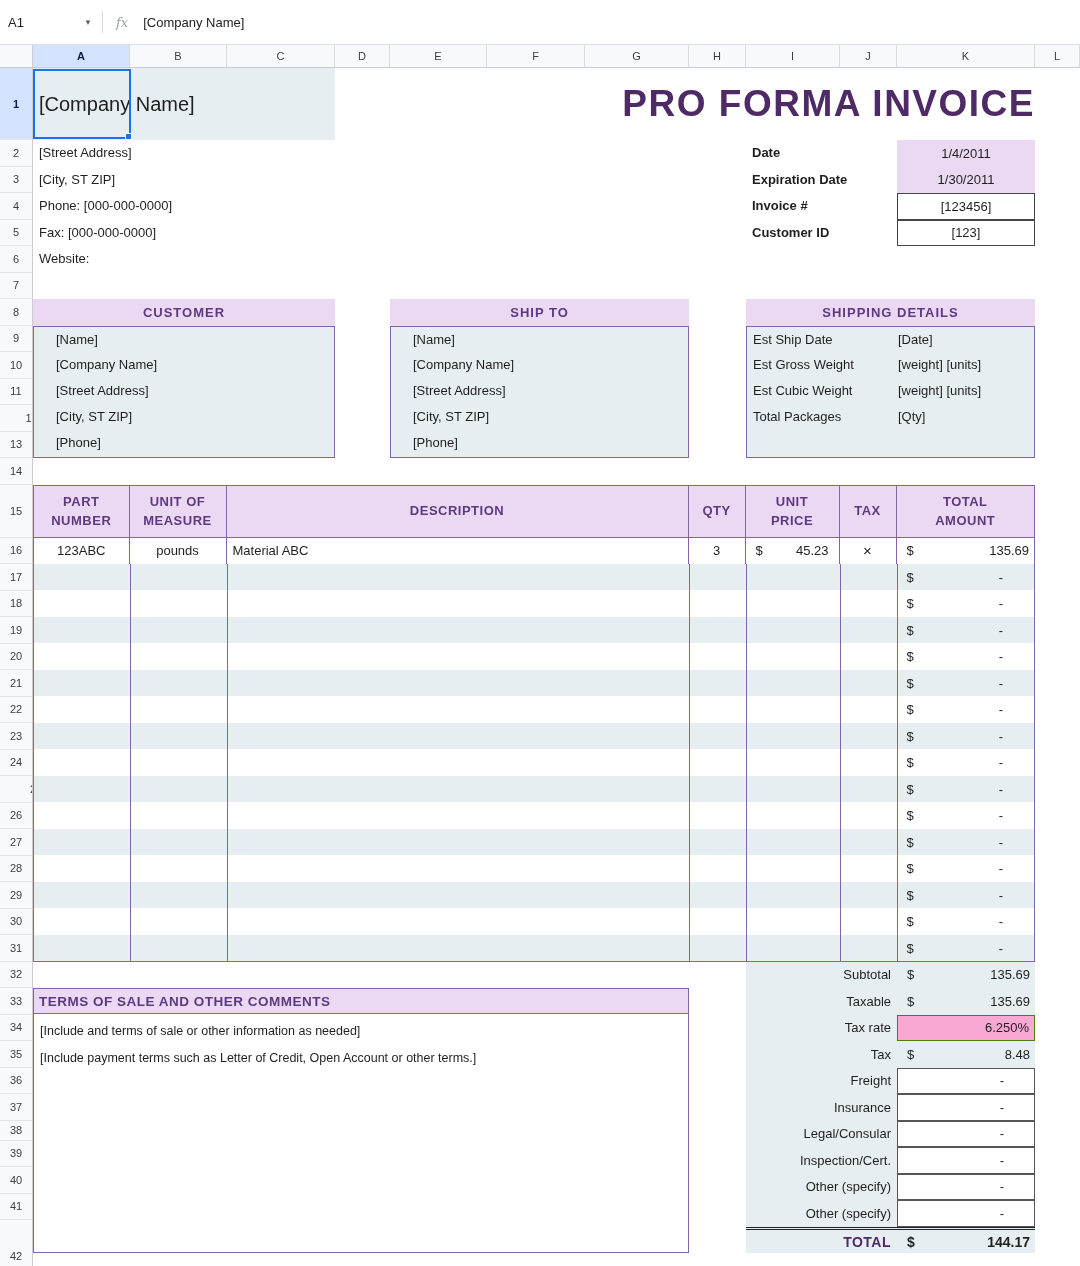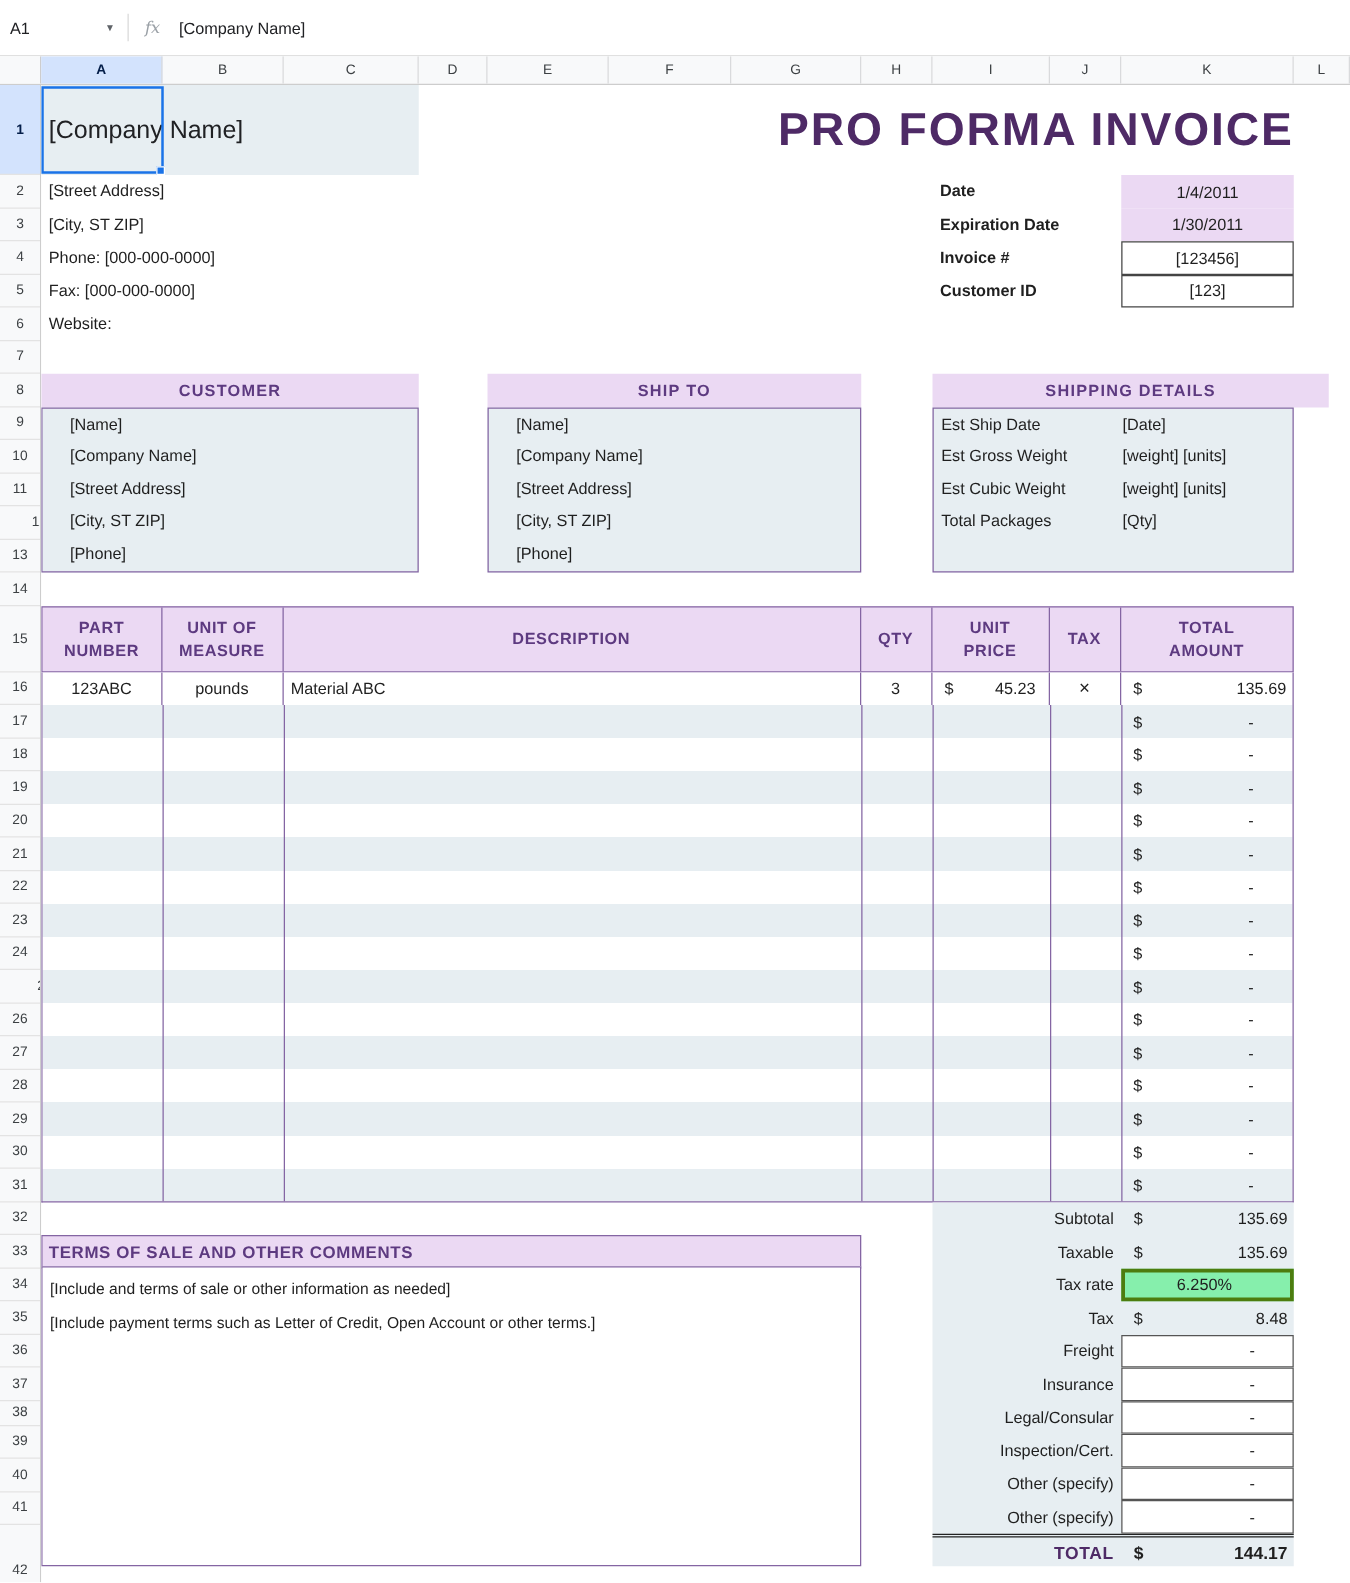--- a/index.html
+++ b/index.html
@@ -43,21 +43,21 @@
   .addr div{height:26.5px;line-height:26.5px}
   .metal{left:719px;top:72px;font-size:13px;font-weight:bold}
   .metal div{height:26.5px;line-height:26.5px}
   .metav{left:864px;top:72px;width:138px;font-size:13px}
   .metav .cell{height:26.5px;display:flex;align-items:center;justify-content:center}
   .metav .lav{background:var(--lav)}
   .metav .boxed{border:1px solid #444;background:#fff}
 
   
   .sechdr{top:231px;height:26.5px;background:var(--lav);display:flex;align-items:center;justify-content:center;font-weight:bold;color:var(--pt);font-size:13px;letter-spacing:1px}
-  #sec-c{left:0;width:302px}#sec-s{left:357px;width:299px}#sec-d{left:713px;width:317px}
+  #sec-c{left:0;width:302px}#sec-s{left:357px;width:299px}#sec-d{left:713px;width:289px}
   .infobox{top:257.5px;height:132.5px;background:var(--cg);border:1.5px solid var(--pb);font-size:13px}
   #box-c{left:0;width:302px}#box-s{left:357px;width:299px}#box-d{left:713px;width:289px}
   .infobox .ln{height:25.9px;line-height:25.9px;padding-left:22px;white-space:nowrap}
   .infobox .drow{height:25.9px;line-height:25.9px;display:flex;padding-left:6px;white-space:nowrap}
   .drow .dl{flex:0 0 145px}
   .drow .dv{flex:1}
 
   
   .thead{left:0;top:416.5px;width:1002px;height:53px;background:var(--lav);border:1.5px solid var(--pb);display:flex}
   .thead .c{display:flex;align-items:center;justify-content:center;text-align:center;font-weight:bold;color:var(--pt);font-size:13px;letter-spacing:.5px;white-space:pre-line;line-height:1.5;border-right:1.5px solid var(--pb)}
@@ -79,21 +79,21 @@
   .krow{height:26.5px;display:flex;align-items:center;justify-content:space-between;padding:0 30px 0 10px;font-size:13px}
 
   
   .sumbg{left:713px;top:893.5px;width:289px;height:291.5px;background:var(--cg)}
   .sum{left:713px;top:893.5px;width:289px;font-size:13px}
   .srow{height:26.5px;display:flex;align-items:center}
   .slab{flex:0 0 151px;text-align:right;padding-right:6px;white-space:nowrap}
   .sval{flex:1;height:26.5px;display:flex;align-items:center}
   .sval.plain{justify-content:space-between;padding:0 5px 0 10px}
   .sval.boxd{border:1px solid #555;background:#fff;justify-content:flex-end;padding-right:30px}
-  .sval.boxn{border:3px solid #4d7c0f;background:#86efac;justify-content:center;padding-right:5px}
+  .sval.boxn{border:1px solid #4d7c0f;background:#f9a8d4;justify-content:flex-end;padding-right:5px}
   .srow.total{border-top:3px double #222;font-weight:bold;height:27px}
   .srow.total .slab{color:var(--pd);font-size:14px;letter-spacing:.5px}
   .srow.total .sval{font-size:14px;justify-content:space-between;padding:0 5px 0 10px}
 
   
   .thdr{left:0;top:920px;width:656px;height:26.5px;background:var(--lav);border:1.5px solid var(--pb);display:flex;align-items:center;padding-left:5px;font-weight:bold;color:var(--pt);font-size:13.5px;letter-spacing:.5px}
   .tbox{left:0;top:945px;width:656px;height:240px;background:#fff;border:1.5px solid var(--pb);padding:4px 8px 0 6px;font-size:12.5px}
   .tbox div{height:26.5px;line-height:26.5px;white-space:nowrap}
 </style>
 </head>

